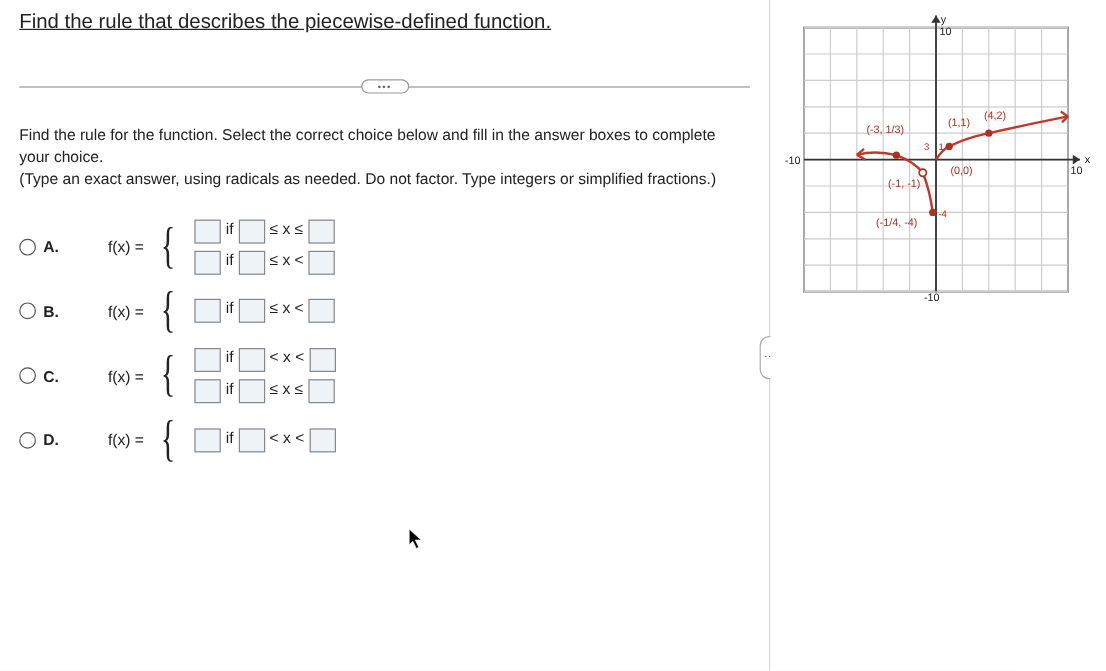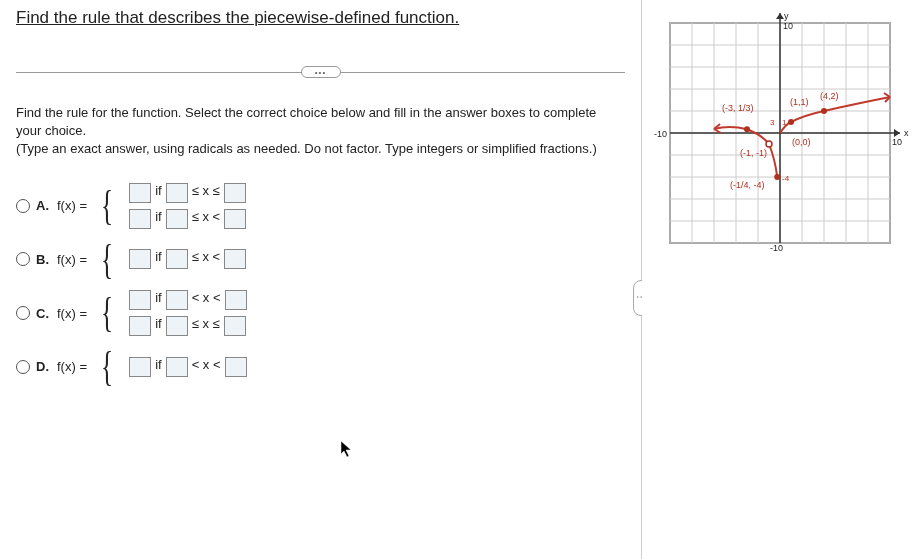--- a/index.html
+++ b/index.html
@@ -8,21 +8,21 @@
 .left { flex: 1; padding: 8px 16px; background: #fff; border-right: 1px solid #ccc; position: relative; }
 .right { width: 280px; background: #fff; padding: 8px; position: relative; }
 .title { font-size: 17px; margin-bottom: 44px; text-decoration: underline; }
 .hr-wrap { position: relative; margin-bottom: 20px; height: 12px; }
 .hr-line { border-top: 1px solid #999; }
 .pill { position: absolute; left: 50%; top: -6px; transform: translateX(-50%); width: 40px; height: 12px; border: 1px solid #999; border-radius: 6px; background: #fff; display: flex; align-items: center; justify-content: center; font-size: 8px; color: #666; letter-spacing: 1px; }
 .instr { font-size: 13px; line-height: 1.4; margin-bottom: 24px; }
 .choice { display: flex; align-items: center; gap: 6px; margin-bottom: 14px; }
 .radio { width: 14px; height: 14px; border: 1.5px solid #555; border-radius: 50%; background: #fff; flex-shrink: 0; }
 .label { font-size: 13px; font-weight: bold; margin-right: 2px; }
-.fx { font-size: 13px; margin-right: 4px; }
+.fx { font-size: 13px; margin-right: 4px; margin-left: 33px; }
 .brace { font-size: 42px; font-family: 'Times New Roman', serif; line-height: 0.8; margin-right: 6px; transform: scaleX(0.6); }
 .rows { display: flex; flex-direction: column; gap: 6px; }
 .row { display: flex; align-items: flex-start; gap: 4px; font-size: 13px; }
 .box { width: 22px; height: 20px; border: 1px solid #888; background: #eef3f8; }
 .row span { font-size: 13px; }
 .cursor { position: absolute; left: 340px; top: 440px; width: 0; height: 0; }
 .cursor svg { width: 14px; height: 18px; }
 .dots-right { position: absolute; right: -8px; top: 50%; width: 16px; height: 36px; border: 1px solid #aaa; border-radius: 8px; background: #fff; display: flex; align-items: center; justify-content: center; font-size: 10px; color: #666; writing-mode: vertical-rl; letter-spacing: 2px; }
 .axis line { stroke: #333; stroke-width: 1.5; }
 .plot path { stroke: #c0392b; stroke-width: 2; fill: none; }

